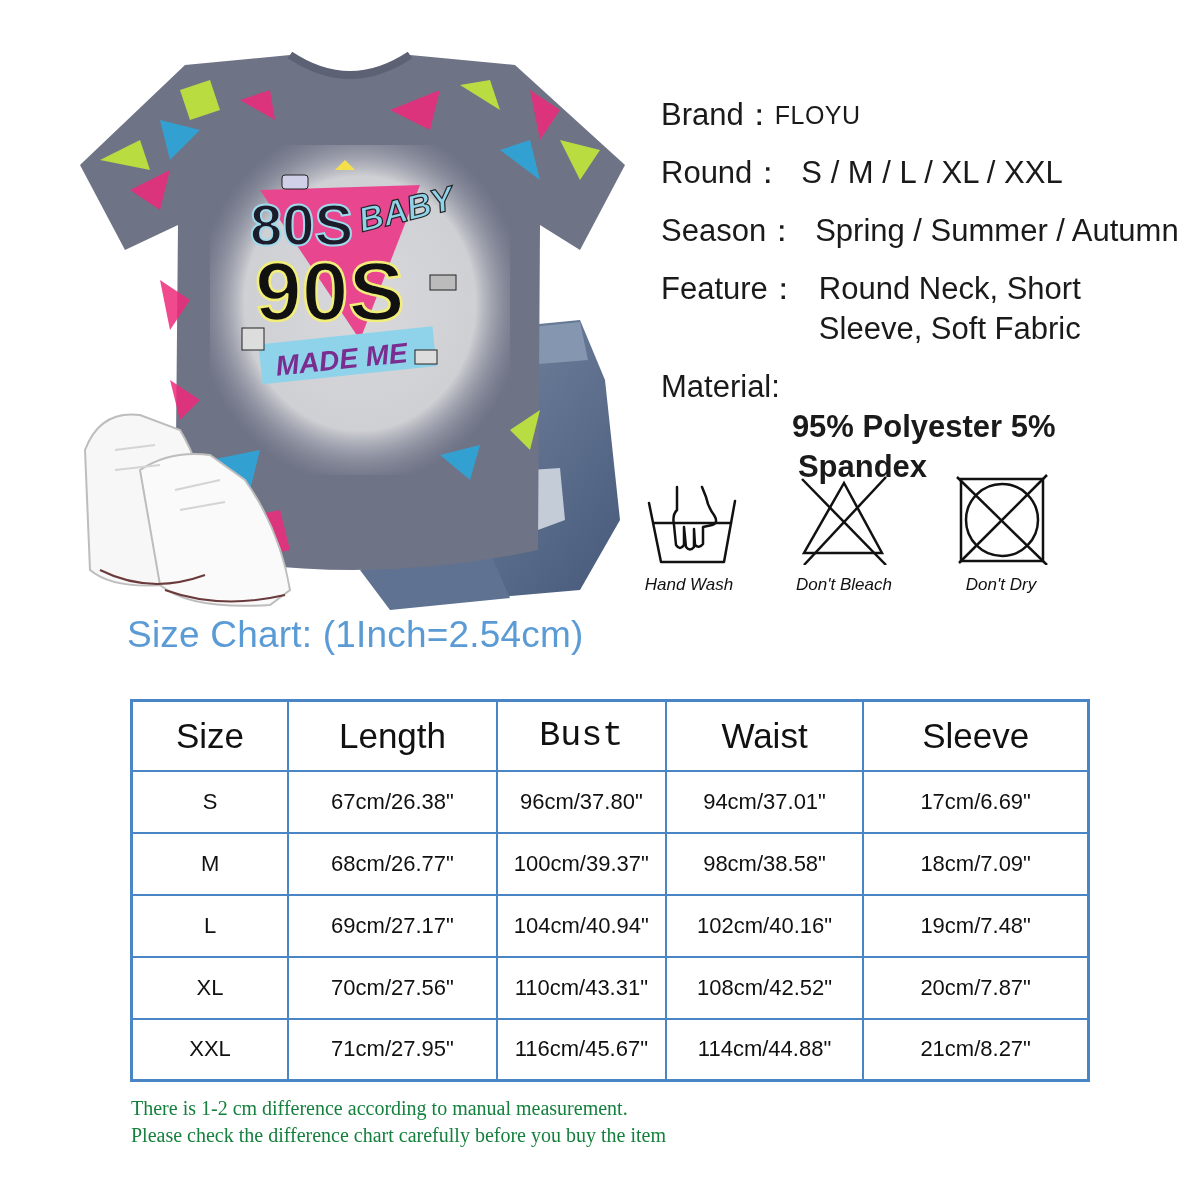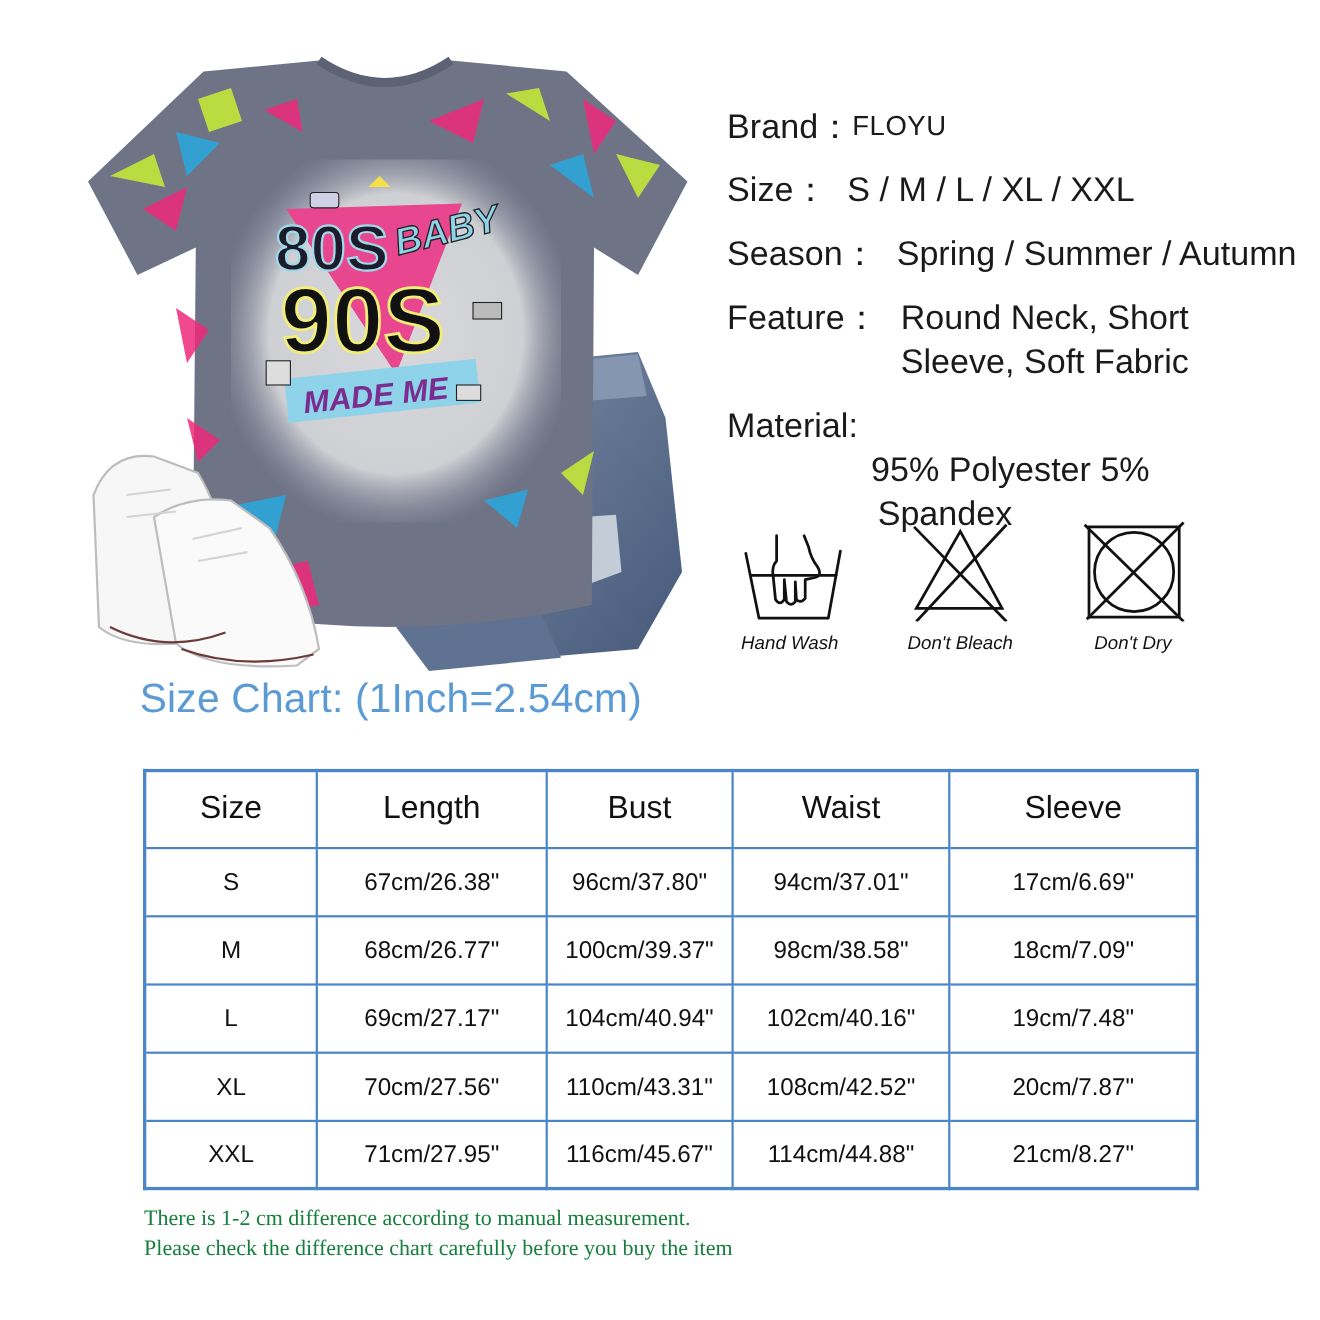--- a/index.html
+++ b/index.html
@@ -12,40 +12,40 @@
 
     
     .specs { position: absolute; left: 661px; top: 95px; width: 530px; }
     .spec-row { display: flex; font-size: 31px; line-height: 40px; margin-bottom: 18px; color: #1a1a1a; }
     .spec-label { white-space: nowrap; }
     .spec-value { white-space: pre-line; }
     .spec-row.brand .spec-value { font-size: 25px; letter-spacing: 0.5px; }
     .spec-row.size .spec-value { padding-left: 18px; }
     .spec-row.season .spec-value { padding-left: 18px; }
     .spec-row.feature .spec-value { padding-left: 20px; }
-    .spec-row.material .spec-value { padding-left: 12px; }
+    .spec-row.material .spec-value { padding-left: 12px; font-weight: bold; }
     .spec-row.material .v-line2 { display:block; padding-left: 6px; }
 
     
-    .care { position: absolute; left: 643px; top: 465px; width: 460px; height: 135px; }
+    .care { position: absolute; left: 614px; top: 465px; width: 460px; height: 135px; }
     .care-item { position: absolute; top: 0; width: 150px; text-align: center; }
     .care-item svg { display: block; margin: 0 auto; }
     .care-label { display: block; font-size: 17px; font-style: italic; margin-top: 10px; color: #111; }
 
     
     .chart-title { position: absolute; left: 127px; top: 614px; font-size: 37px; color: #5b9bd5; letter-spacing: 0.2px; }
 
     
     .size-table { position: absolute; left: 130px; top: 699px; width: 960px; height: 378px; border-collapse: collapse; border: 3px solid #4a86c5; }
     .size-table th, .size-table td { border: 2px solid #4a86c5; text-align: center; vertical-align: middle; font-weight: normal; color: #111; }
-    .size-table th { font-size: 29px; height: 70px; }
+    .size-table th { font-size: 35px; height: 70px; }
     .size-table td { font-size: 22px; height: 62px; }
     .col-size { width: 153px; }
     .col-length { width: 204px; }
-    .col-bust { width: 165px; }
+    .col-bust { width: 165px; font-family: Liberation Mono, monospace; }
     .col-waist { width: 193px; }
     .col-sleeve { width: 220px; }
 
     
     .note { position: absolute; left: 131px; top: 1095px; font-family: "Liberation Serif", "DejaVu Serif", serif; font-size: 20px; line-height: 27px; color: #15803d; }
     .note span { display: block; }
   </style>
 </head>
 <body>
 
@@ -126,21 +126,21 @@
     </g>
   </svg>
 </div>
 
 <div class="specs">
   <div class="spec-row brand">
     <span class="spec-label">Brand：</span>
     <span class="spec-value">FLOYU</span>
   </div>
   <div class="spec-row size">
-    <span class="spec-label">Size：</span>
+    <span class="spec-label">Round：</span>
     <span class="spec-value">S / M / L / XL / XXL</span>
   </div>
   <div class="spec-row season">
     <span class="spec-label">Season：</span>
     <span class="spec-value">Spring / Summer / Autumn</span>
   </div>
   <div class="spec-row feature">
     <span class="spec-label">Feature：</span>
     <span class="spec-value">Round Neck, Short
 Sleeve, Soft Fabric</span>

